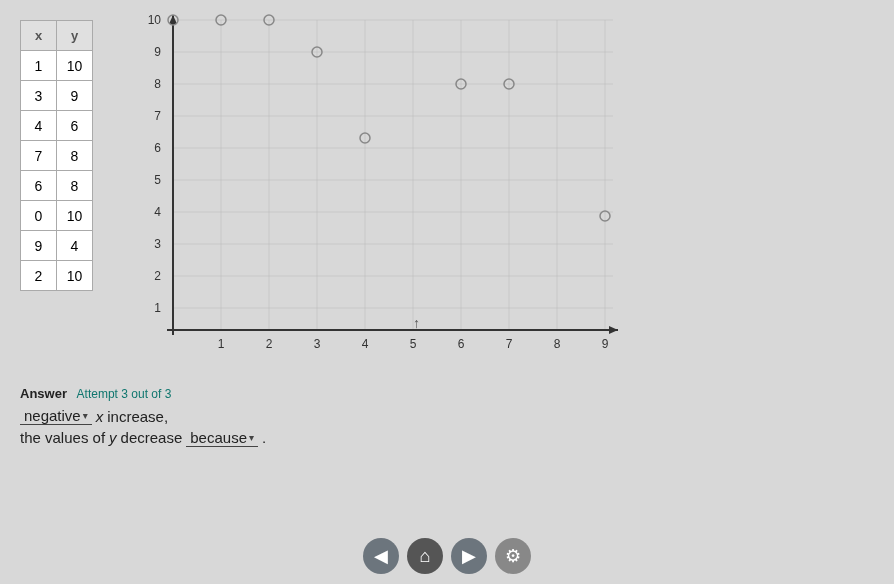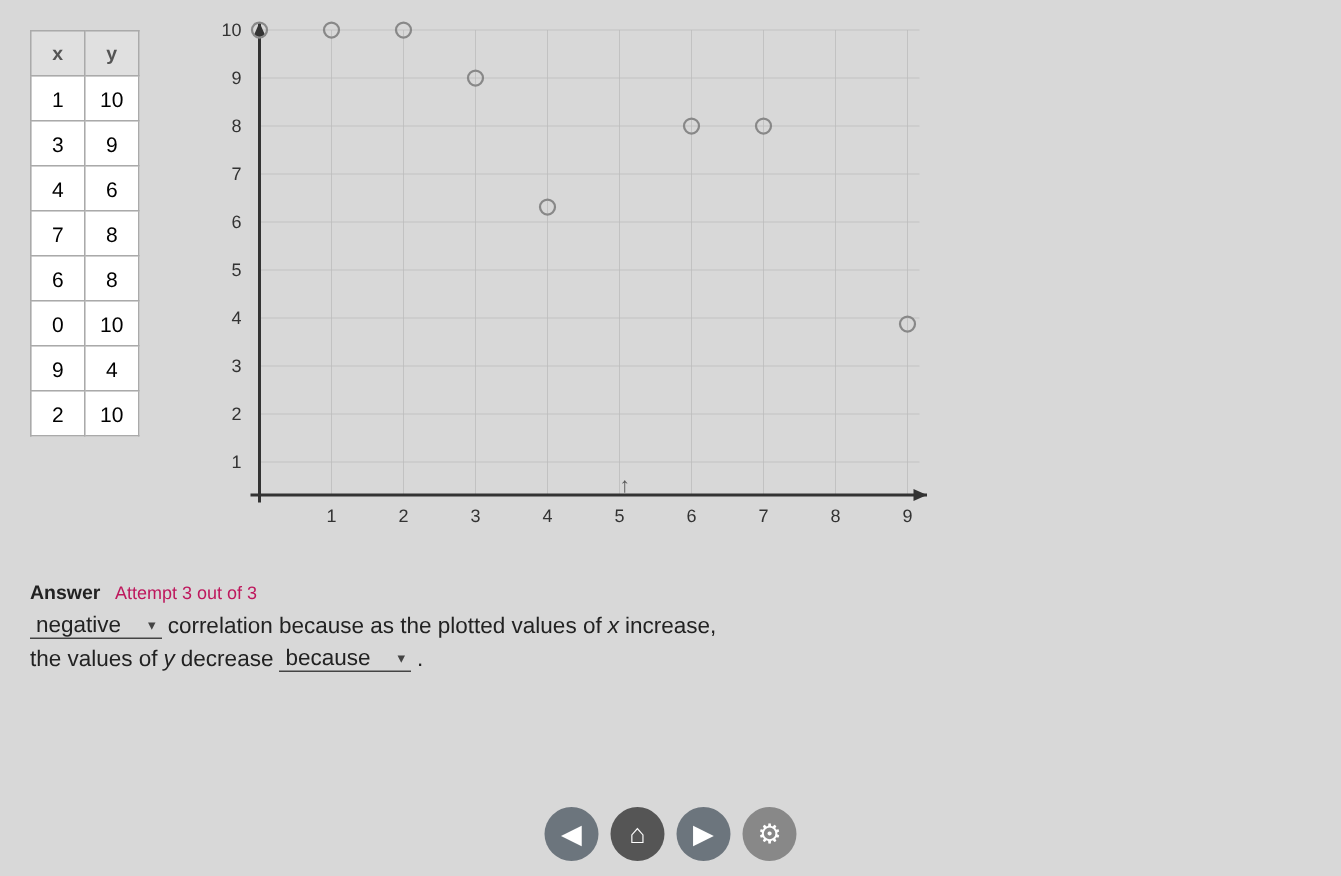--- a/index.html
+++ b/index.html
@@ -57,53 +57,53 @@
     }
     .answer-label {
       font-size: 13px;
       font-weight: bold;
       color: #222;
       margin-bottom: 6px;
     }
     .attempt-text {
       font-size: 12px;
       font-weight: normal;
-      color: #be185d;
+      color: #0f766e;
       margin-left: 6px;
     }
     .sentence-row {
       display: flex;
       flex-direction: row;
       align-items: center;
       flex-wrap: wrap;
       font-size: 15px;
       color: #222;
       margin-top: 6px;
       gap: 4px;
     }
     .sentence-row2 {
       display: flex;
       flex-direction: row;
-      align-items: center;
+      align-items: flex-start;
       flex-wrap: wrap;
       font-size: 15px;
       color: #222;
       margin-top: 4px;
       gap: 4px;
     }
     .dropdown-inline {
       display: inline-flex;
       align-items: center;
       border-bottom: 1px solid #444;
       padding: 0 4px;
       font-size: 15px;
       color: #222;
       background: transparent;
       cursor: pointer;
-      gap: 18px;
+      gap: 2px;
     }
     .dropdown-chevron {
       font-size: 10px;
       color: #444;
     }
     
     .bottom-nav {
       position: absolute;
       bottom: 10px;
       left: 50%;
@@ -257,21 +257,20 @@
     <div class="answer-label">
       <span>Answer</span>
       <span class="attempt-text">Attempt 3 out of 3</span>
     </div>
 
     <div class="sentence-row">
       <span class="dropdown-inline">
         <span>negative</span>
         <span class="dropdown-chevron">▾</span>
       </span>
-      <span>correlation because as the plotted values of</span>
       <em>x</em>
       <span>increase,</span>
     </div>
 
     <div class="sentence-row2">
       <span>the values of</span>
       <em>y</em>
       <span>decrease</span>
       <span class="dropdown-inline">
         <span>because</span>

